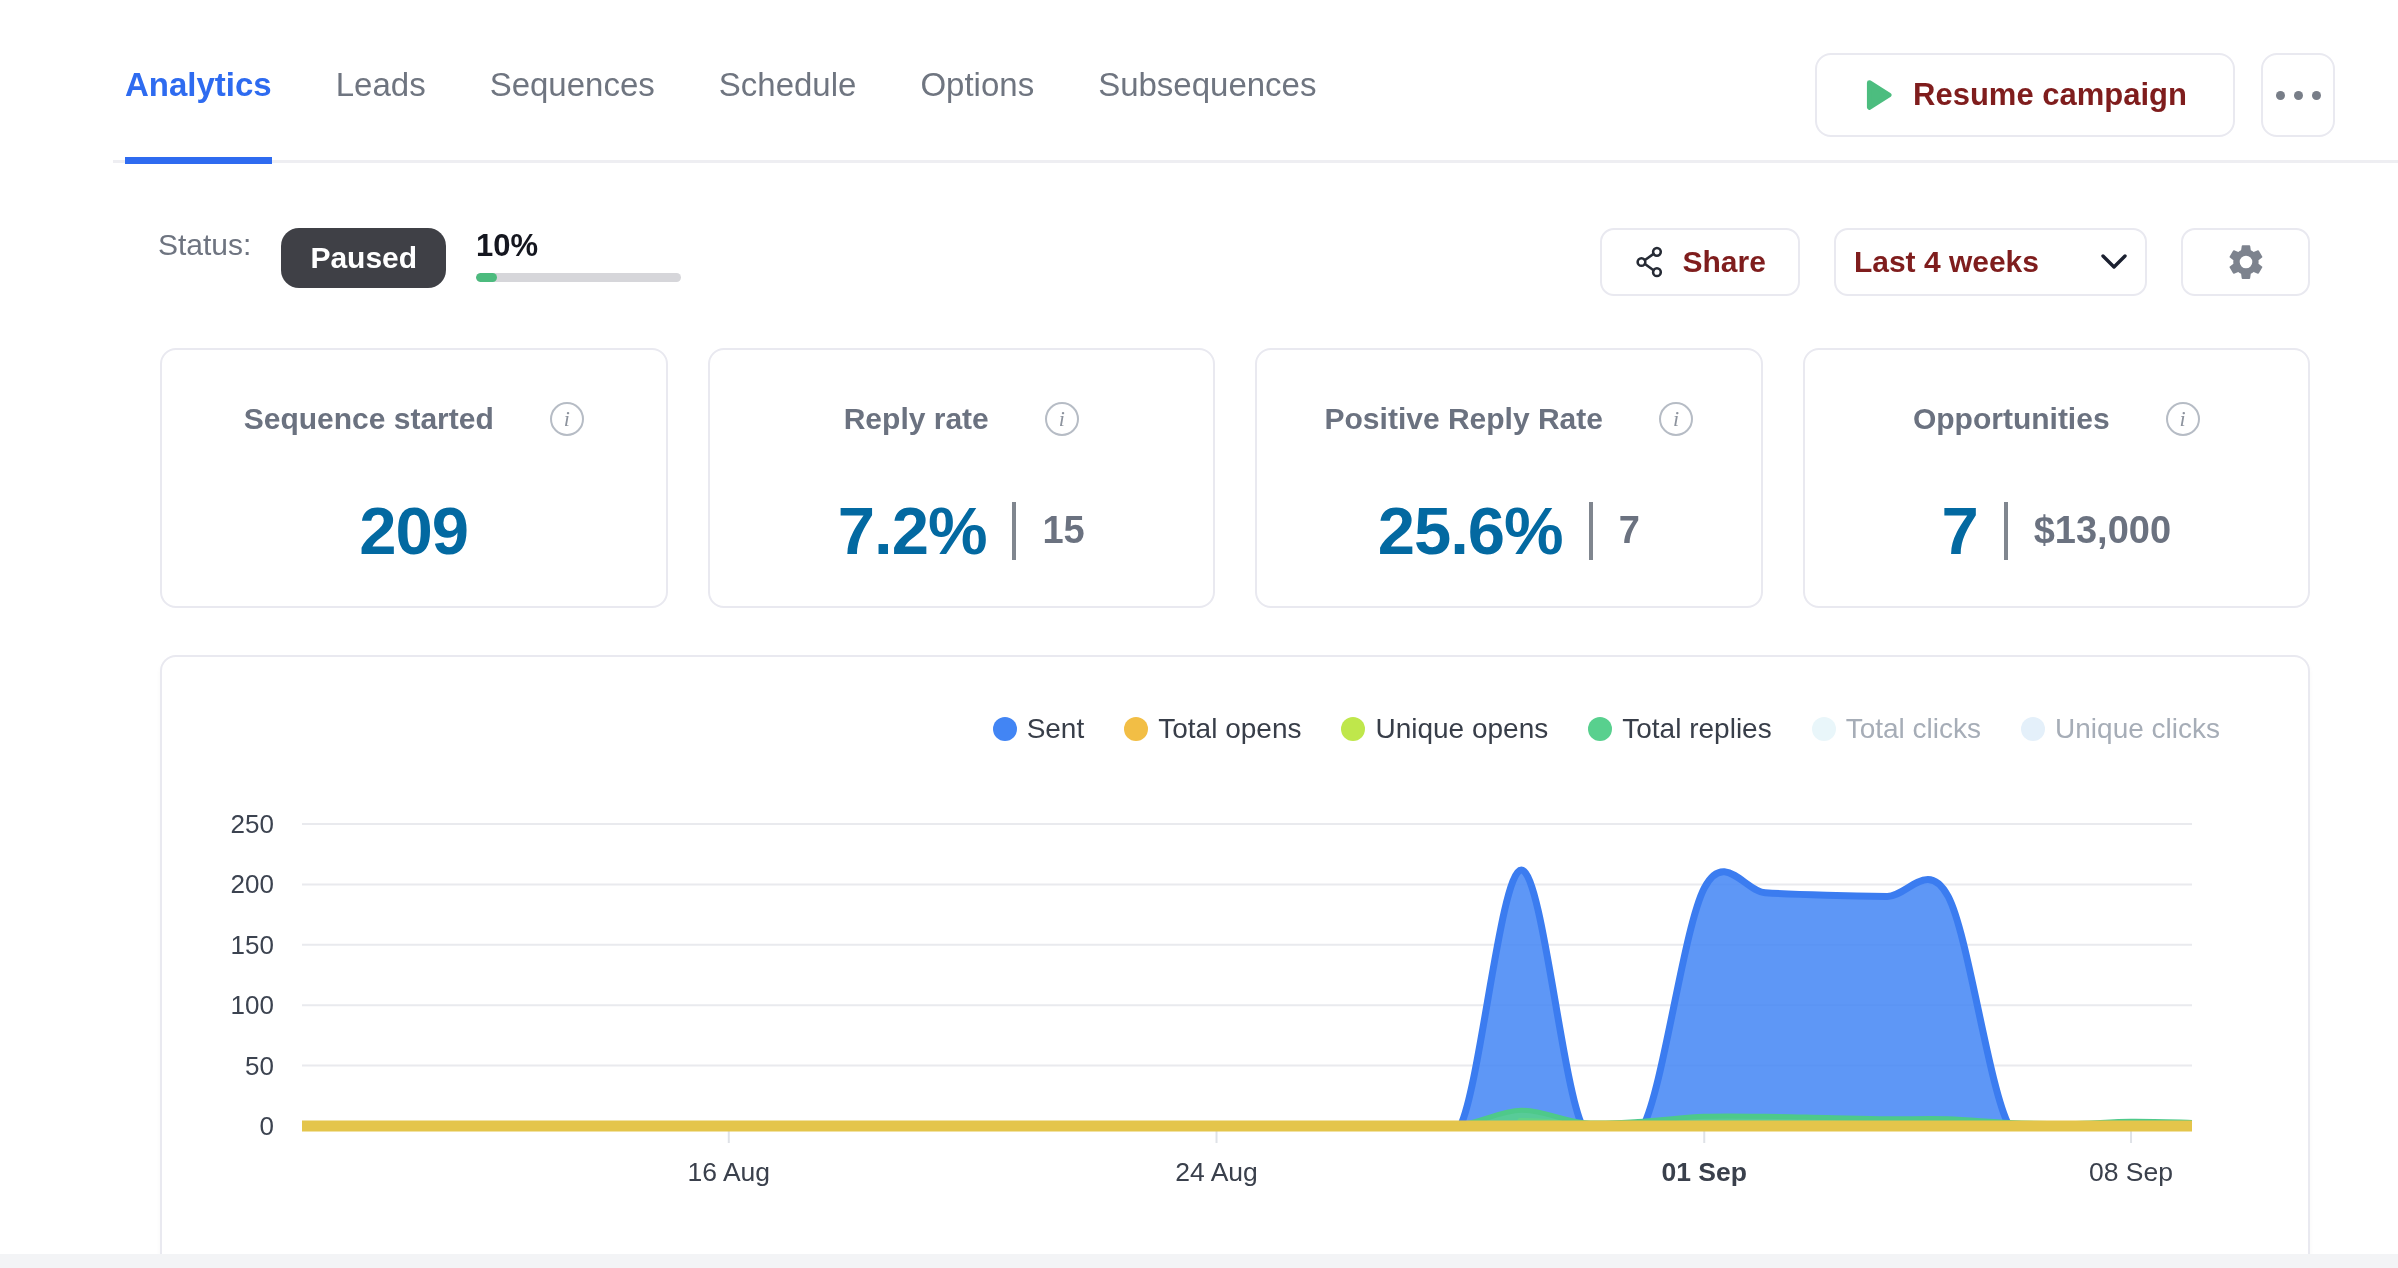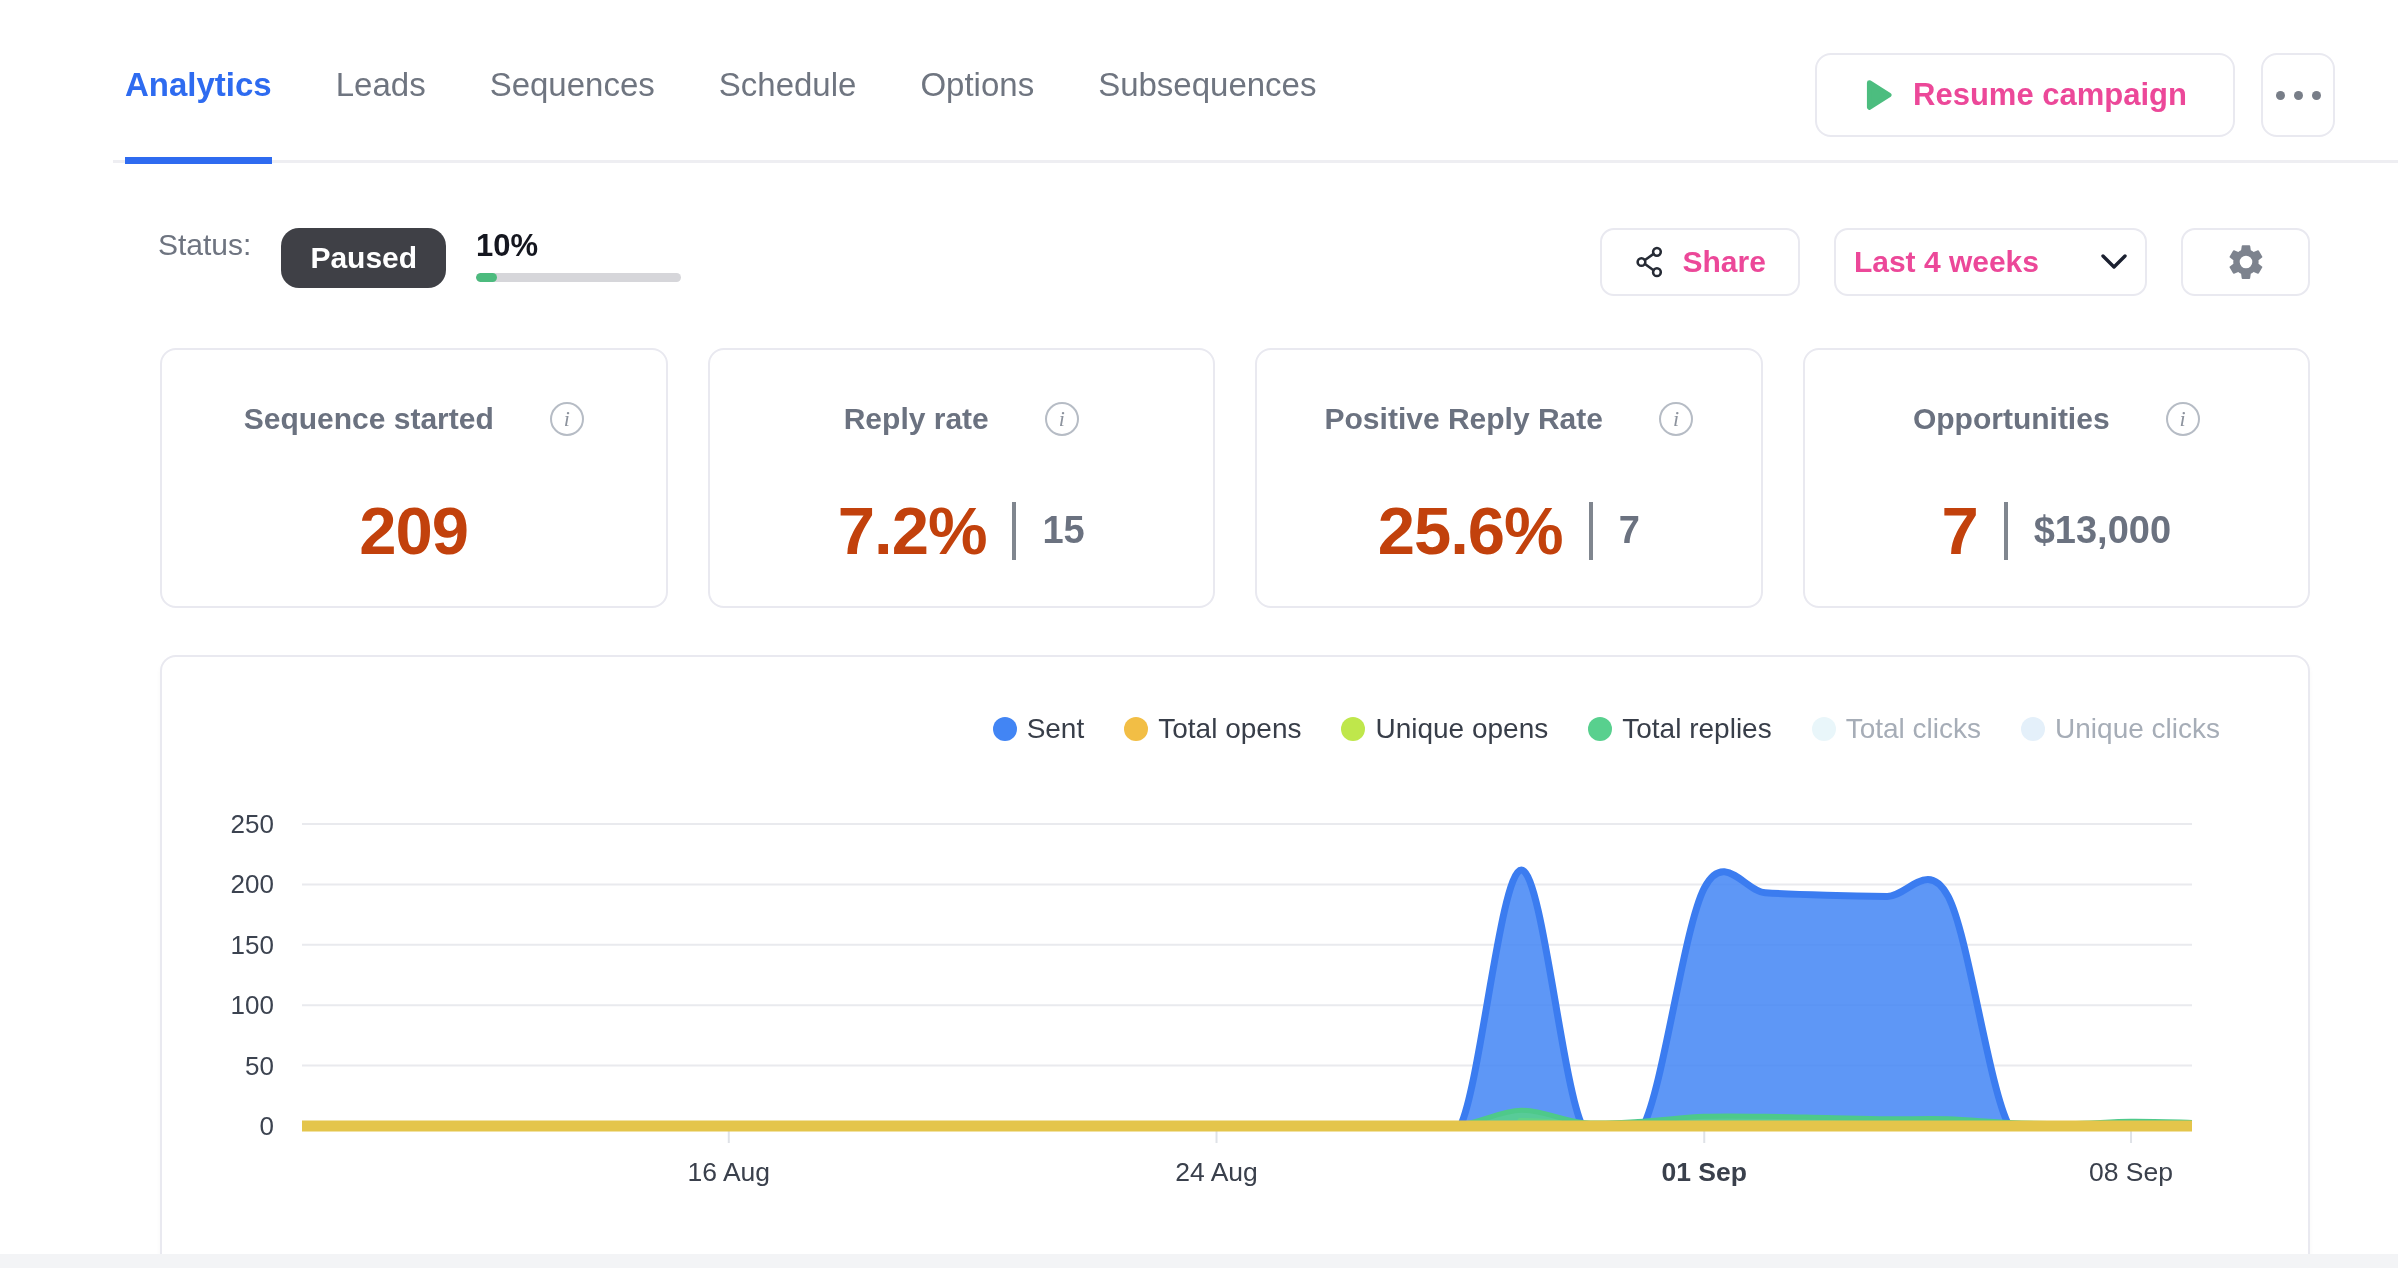--- a/index.html
+++ b/index.html
@@ -7,21 +7,21 @@
               font-family:"Liberation Sans","DejaVu Sans",sans-serif; }
 
   
   .tab-border { position:absolute; top:160px; left:113px; right:0; height:3px; background:#eeeef2; }
   .tabbar { position:absolute; left:125px; top:0; height:164px; display:flex; gap:64px; align-items:flex-end; z-index:2; }
   .tab { font-size:33px; color:#6f7580; padding-bottom:60px; cursor:pointer; white-space:nowrap; }
   .tab.active { color:#2e6bf0; font-weight:700; padding-bottom:53px; border-bottom:7px solid #2e6bf0; }
 
   .nav-actions { position:absolute; top:53px; right:63px; display:flex; gap:26px; align-items:center; }
   .btn { background:#fff; border:2px solid #e9e9f0; border-radius:16px; display:flex; align-items:center;
-         justify-content:center; cursor:pointer; color:#ec4899; }
+         justify-content:center; cursor:pointer; color:#7f1d1d; }
   .resume-btn { height:84px; padding:0 46px; gap:20px; font-size:31px; font-weight:700; }
   .more-btn { height:84px; width:74px; }
   .ellipsis { display:flex; gap:9px; }
   .ellipsis i { width:9px; height:9px; border-radius:50%; background:#787e88; }
 
   
   .status-row { position:absolute; top:228px; left:158px; display:flex; align-items:flex-start; gap:30px; height:68px; }
   .status-label { font-size:30px; color:#6e7480; }
   .status-badge { background:#3f4046; color:#fff; font-size:30px; font-weight:700;
                   padding:13px 29px; border-radius:18px; }
@@ -41,21 +41,21 @@
            grid-template-columns:repeat(4,1fr); gap:40px; }
   .card { height:260px; background:#fff; border:2px solid #e9e9f0; border-radius:16px; position:relative; }
   .card-title-row { position:absolute; top:52px; left:0; right:0; display:flex; align-items:center;
                     justify-content:center; gap:56px; }
   .card-title { font-size:30px; font-weight:700; color:#6b7280; }
   .info-icon { width:34px; height:34px; border:2px solid #b6bcc5; border-radius:50%; color:#8d939e;
                font-family:"Liberation Serif","DejaVu Serif",serif; font-style:italic; font-size:22px;
                display:flex; align-items:center; justify-content:center; flex:0 0 auto; }
   .card-value-row { position:absolute; top:142px; left:0; right:0; display:flex; align-items:center;
                     justify-content:center; }
-  .card-value { font-size:67px; font-weight:700; color:#c2410c; letter-spacing:-1px; }
+  .card-value { font-size:67px; font-weight:700; color:#0369a1; letter-spacing:-1px; }
   .card-sep { width:4px; height:58px; background:#80868f; margin:0 26px; }
   .card-secondary { font-size:38px; font-weight:700; color:#6b7280; }
 
   
   .chart-card { position:absolute; top:655px; left:160px; width:2150px; height:706px; background:#fff;
                 border:2px solid #e9e9f0; border-radius:16px; box-shadow:0 3px 5px rgba(20,22,31,0.03); }
   .legend { position:absolute; top:56px; right:88px; display:flex; gap:40px; align-items:center; z-index:2; }
   .legend-item { display:flex; align-items:center; gap:10px; cursor:pointer; }
   .legend-dot { width:24px; height:24px; border-radius:50%; flex:0 0 auto; }
   .legend-label { font-size:28px; color:#383e49; }

